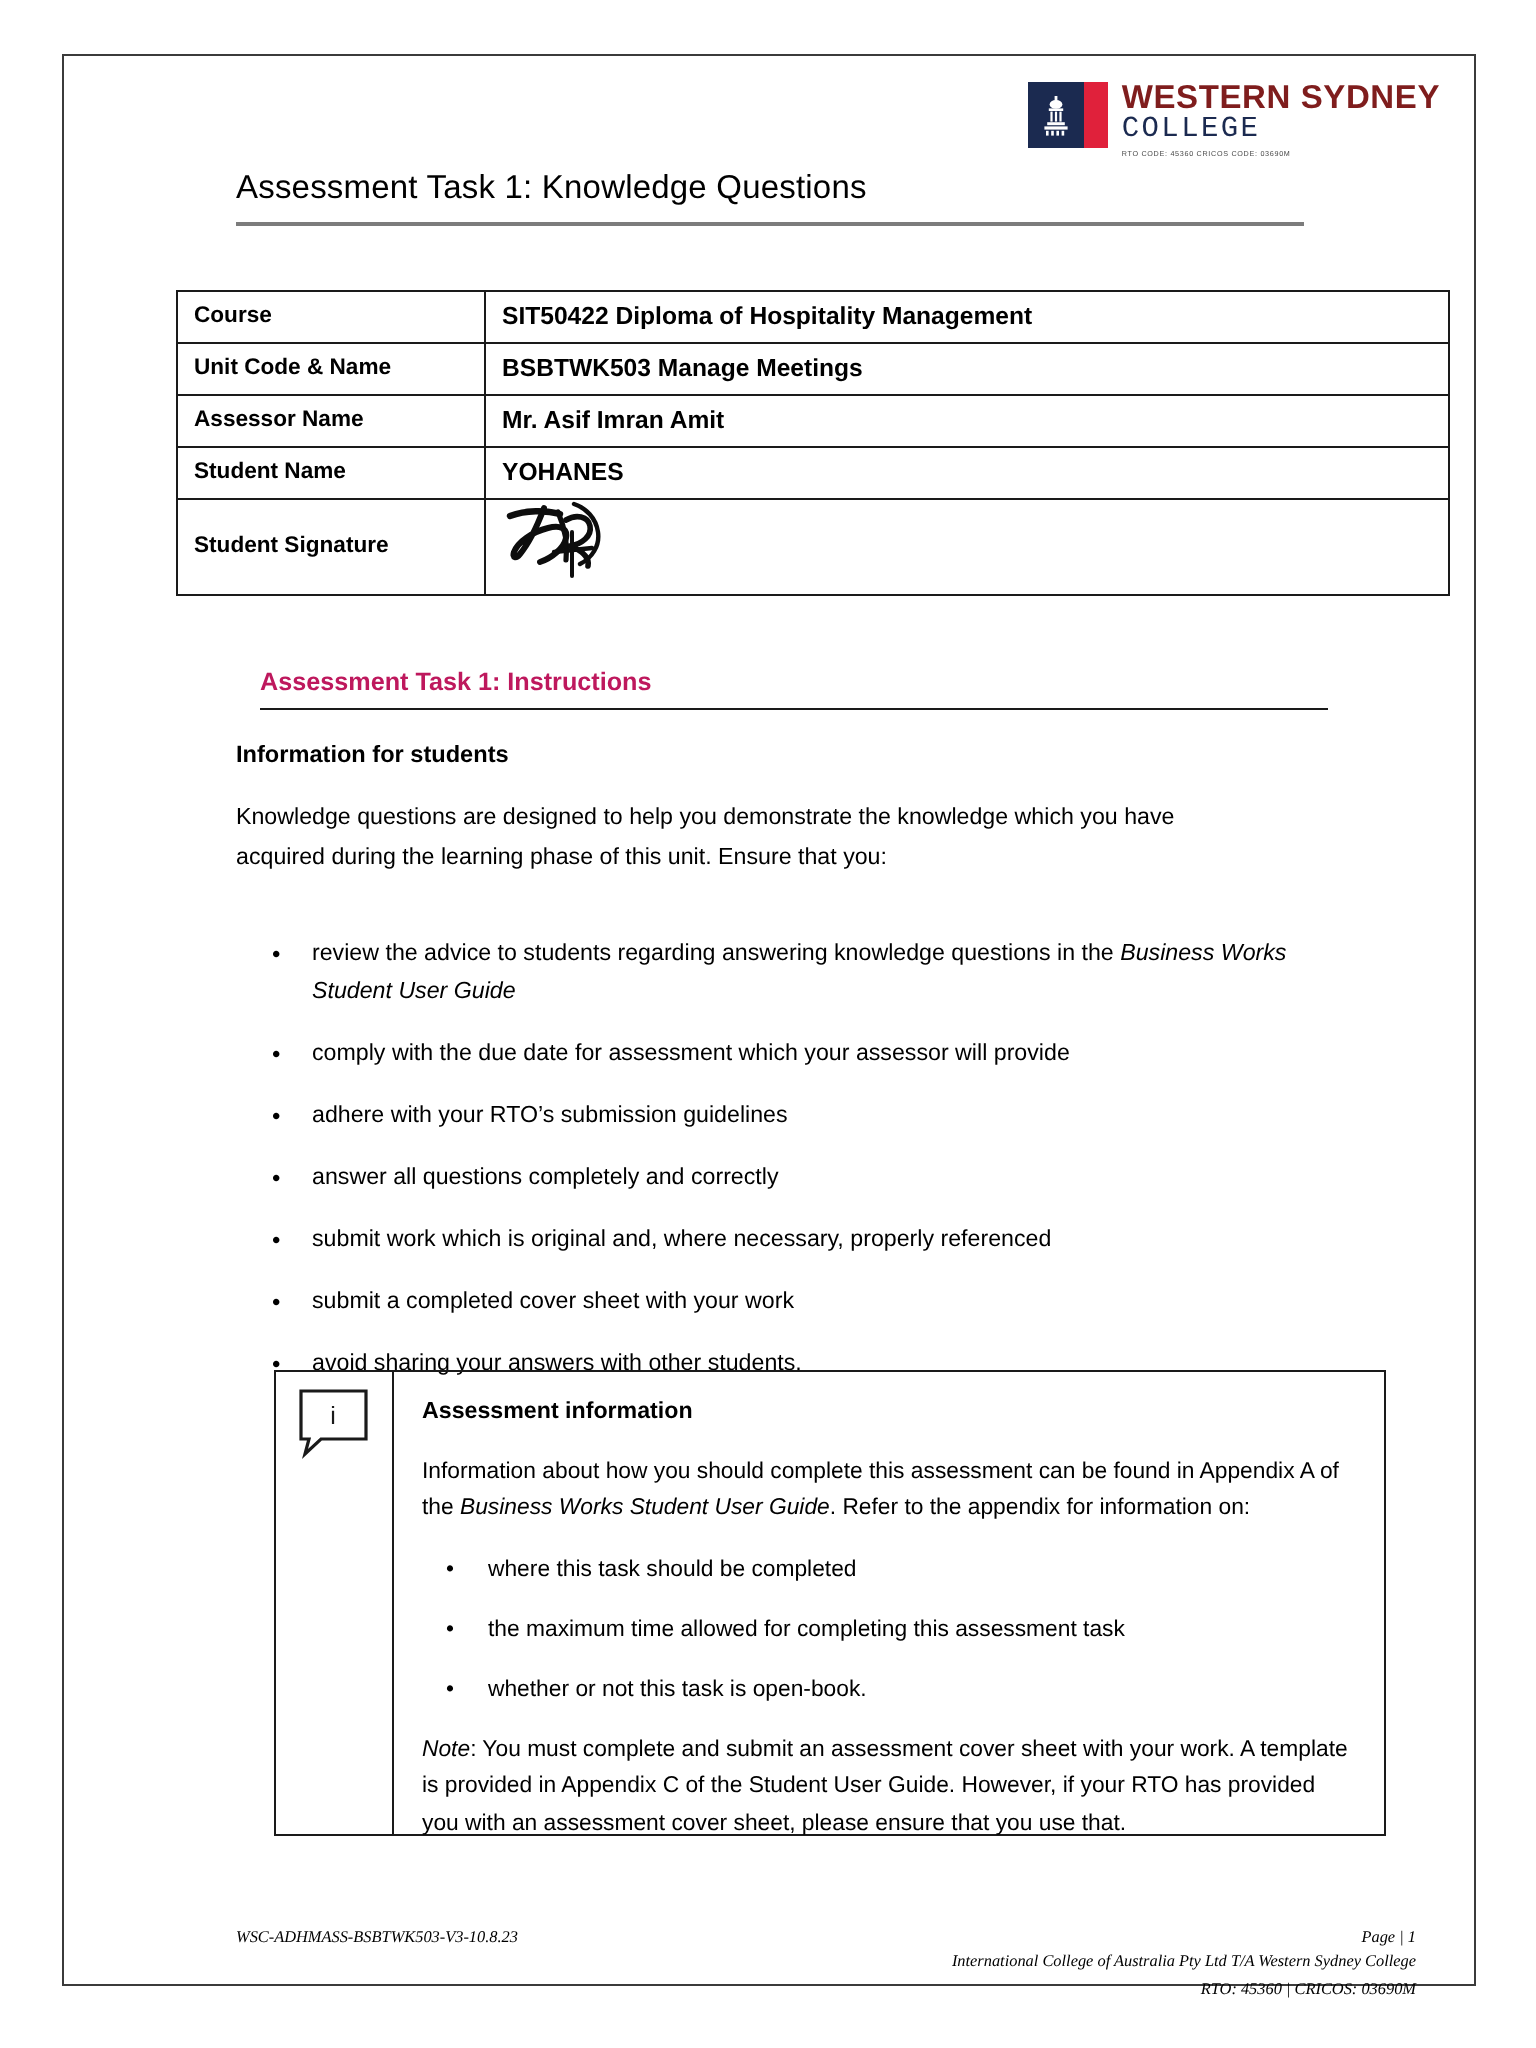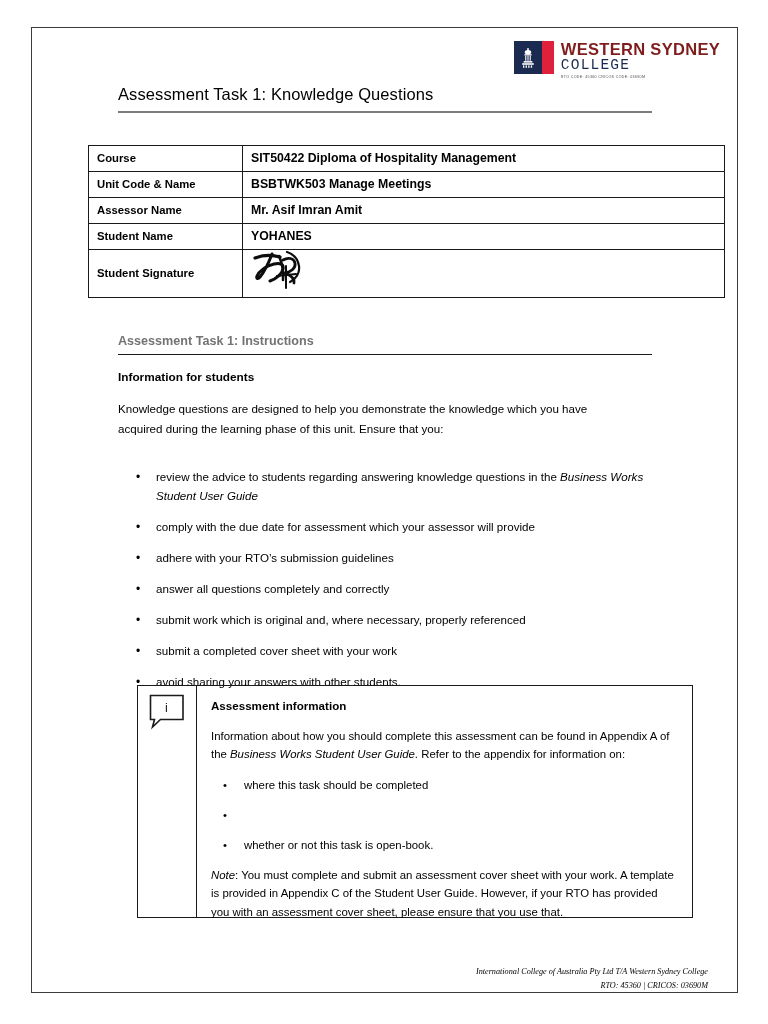--- a/index.html
+++ b/index.html
@@ -126,24 +126,24 @@
   .sig-cell { position: relative; }
   .sig-ink {
     position: absolute;
     left: 6px;
     top: -4px;
   }
 
   
   .sec-head {
     position: absolute;
-    left: 86px;
+    left: 98px;
     top: 306px;
     width: 534px;
-    color: #737373;
+    color: #be185d;
     font-family: "Liberation Sans", sans-serif;
     font-weight: bold;
     font-size: 12.6px;
     padding-bottom: 6px;
     border-bottom: 1.5px solid #1a1a1a;
     box-sizing: border-box;
   }
 
   .sub-head {
     position: absolute;
@@ -375,28 +375,33 @@
     <div class="info-body">
       <div class="info-title">Assessment information</div>
       <div class="info-para"><span>Information about how you should complete this assessment can be found in Appendix A of the </span><span class="ital">Business Works Student User Guide</span><span>. Refer to the appendix for information on:</span></div>
       <div class="info-bullets">
         <div class="info-bullet-row">
           <span class="info-bullet-dot">•</span>
           <span>where this task should be completed</span>
         </div>
         <div class="info-bullet-row">
           <span class="info-bullet-dot">•</span>
+          <span>the maximum time allowed for completing this assessment task</span>
         </div>
         <div class="info-bullet-row">
           <span class="info-bullet-dot">•</span>
           <span>whether or not this task is open-book.</span>
         </div>
       </div>
       <div><span class="ital">Note</span><span>: You must complete and submit an assessment cover sheet with your work. A template is provided in Appendix C of the Student User Guide. However, if your RTO has provided you with an assessment cover sheet, please ensure that you use that.</span></div>
     </div>
   </div>
 
   <div class="footer">
+    <div class="footer-row1">
+      <span>WSC-ADHMASS-BSBTWK503-V3-10.8.23</span>
+      <span>Page | 1</span>
+    </div>
     <div class="footer-center">International College of Australia Pty Ltd T/A Western Sydney College</div>
     <div class="footer-center">RTO: 45360 | CRICOS: 03690M</div>
   </div>
 
 </div>
 
 </body></html>

